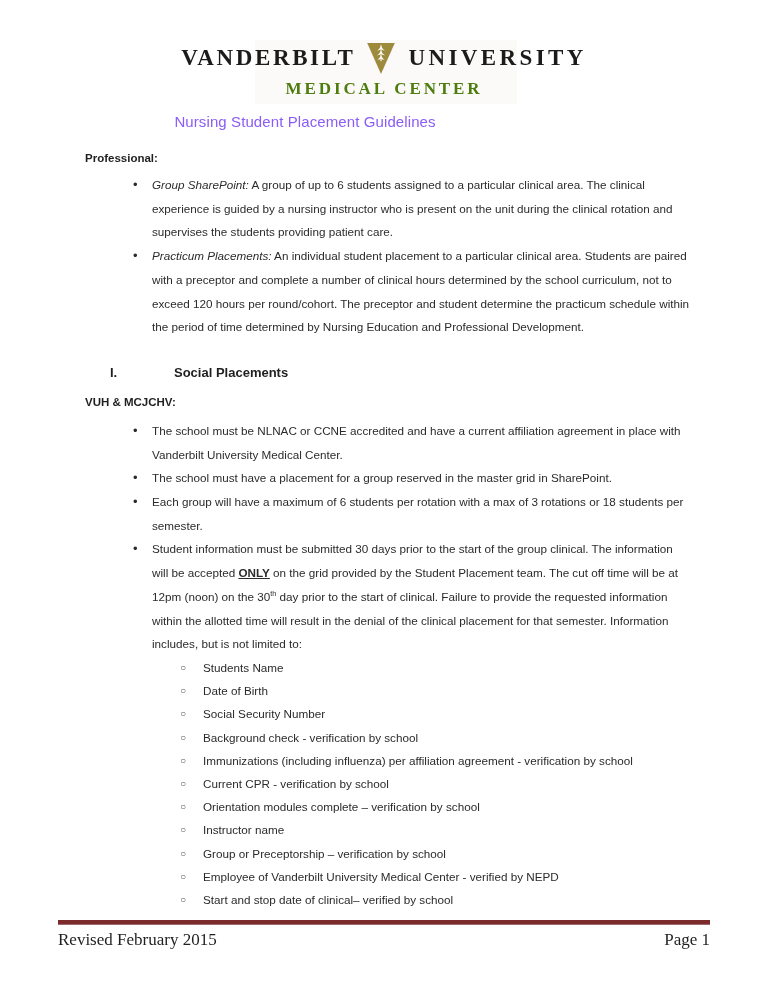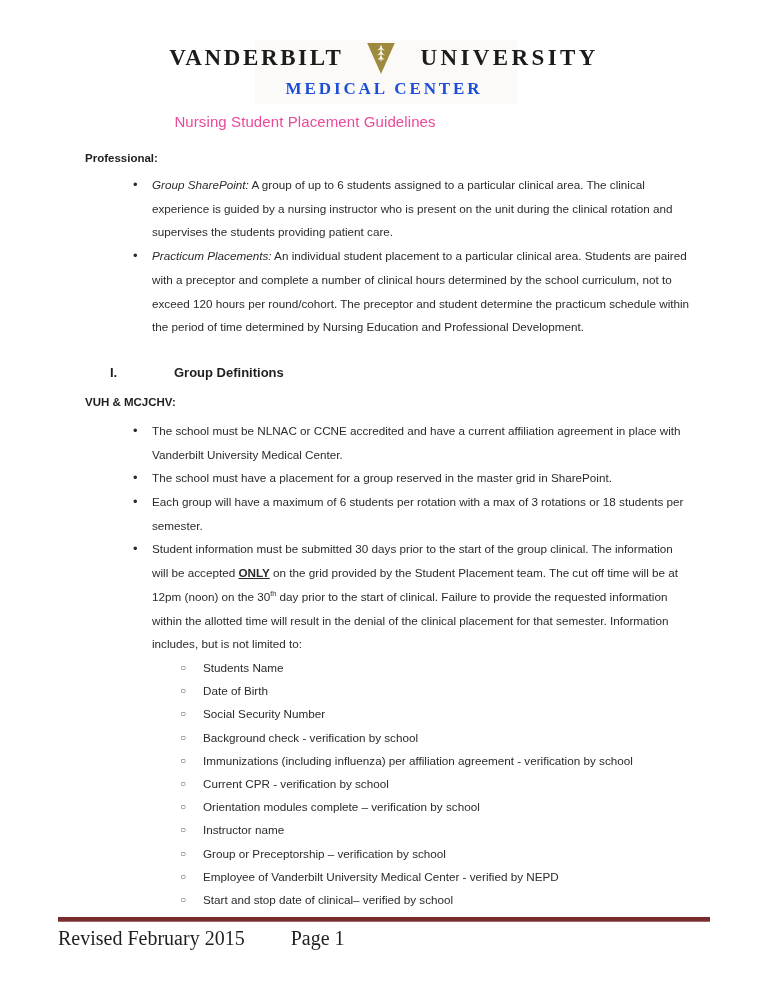--- a/index.html
+++ b/index.html
@@ -47,21 +47,21 @@
     position: absolute;
     top: 42px;
     left: 0;
     width: 768px;
     text-align: center;
   }
   .logo-line1 {
     display: flex;
     align-items: center;
     justify-content: center;
-    gap: 12px;
+    gap: 0px;
     height: 30px;
   }
   .wordmark {
     font-family: "Liberation Serif", serif;
     font-size: 23px;
     font-weight: 700;
     letter-spacing: 2.6px;
     color: #1b1b1b;
     line-height: 1;
     white-space: nowrap;
@@ -76,32 +76,32 @@
     position: relative;
     top: 1px;
   }
 
   .logo-line2 {
     margin-top: 7px;
     font-family: "Liberation Serif", serif;
     font-size: 17px;
     font-weight: 700;
     letter-spacing: 2.9px;
-    color: #1d4ed8;
+    color: #4d7c0f;
     white-space: nowrap;
   }
 
   .doc-title {
     position: absolute;
     top: 113px;
     left: 0;
     width: 610px;
     text-align: center;
     font-size: 15px;
-    color: #ec4899;
+    color: #8b5cf6;
     letter-spacing: 0.1px;
   }
 
   
   .content {
     position: absolute;
     top: 152px;
     left: 0;
     width: 768px;
   }
@@ -184,26 +184,25 @@
     bottom: 44px;
   }
   .footer-rule {
     height: 4px;
     background: #7b2b2b;
     border-bottom: 1px solid #9c6a6a;
     margin-bottom: 5px;
   }
   .footer-row {
     display: flex;
-    justify-content: flex-start;
+    justify-content: space-between;
     align-items: baseline;
     font-family: "Liberation Serif", serif;
-    font-size: 20px;
+    font-size: 17px;
     color: #1f1f1f;
-    gap: 46px;
   }
 </style>
 </head>
 <body>
 
 <div class="page">
 
   <div class="logo-band"></div>
 
   <div class="logo-wrap">
@@ -235,21 +234,21 @@
         <span class="em">Group SharePoint:</span><span> A group of up to 6 students assigned to a particular clinical area. The clinical experience is guided by a nursing instructor who is present on the unit during the clinical rotation and supervises the students providing patient care.</span>
       </li>
       <li>
         <span class="bullet">•</span>
         <span class="em">Practicum Placements:</span><span> An individual student placement to a particular clinical area. Students are paired with a preceptor and complete a number of clinical hours determined by the school curriculum, not to exceed 120 hours per round/cohort. The preceptor and student determine the practicum schedule within the period of time determined by Nursing Education and Professional Development.</span>
       </li>
     </ul>
 
     <div class="heading-num">
       <span class="num">I.</span>
-      <span>Group Definitions</span>
+      <span>Social Placements</span>
     </div>
 
     <div class="sec-label tight">VUH &amp; MCJCHV:</div>
 
     <ul class="l1">
       <li>
         <span class="bullet">•</span>
         <span>The school must be NLNAC or CCNE accredited and have a current affiliation agreement in place with Vanderbilt University Medical Center.</span>
       </li>
       <li>

